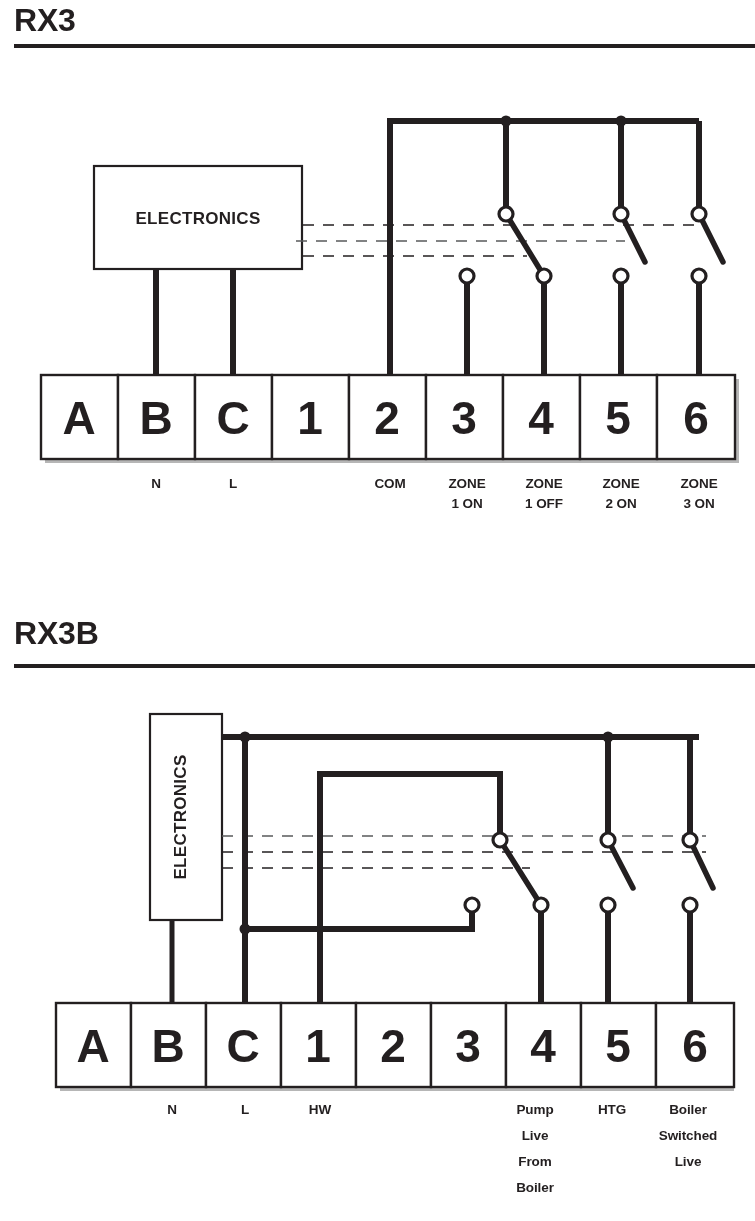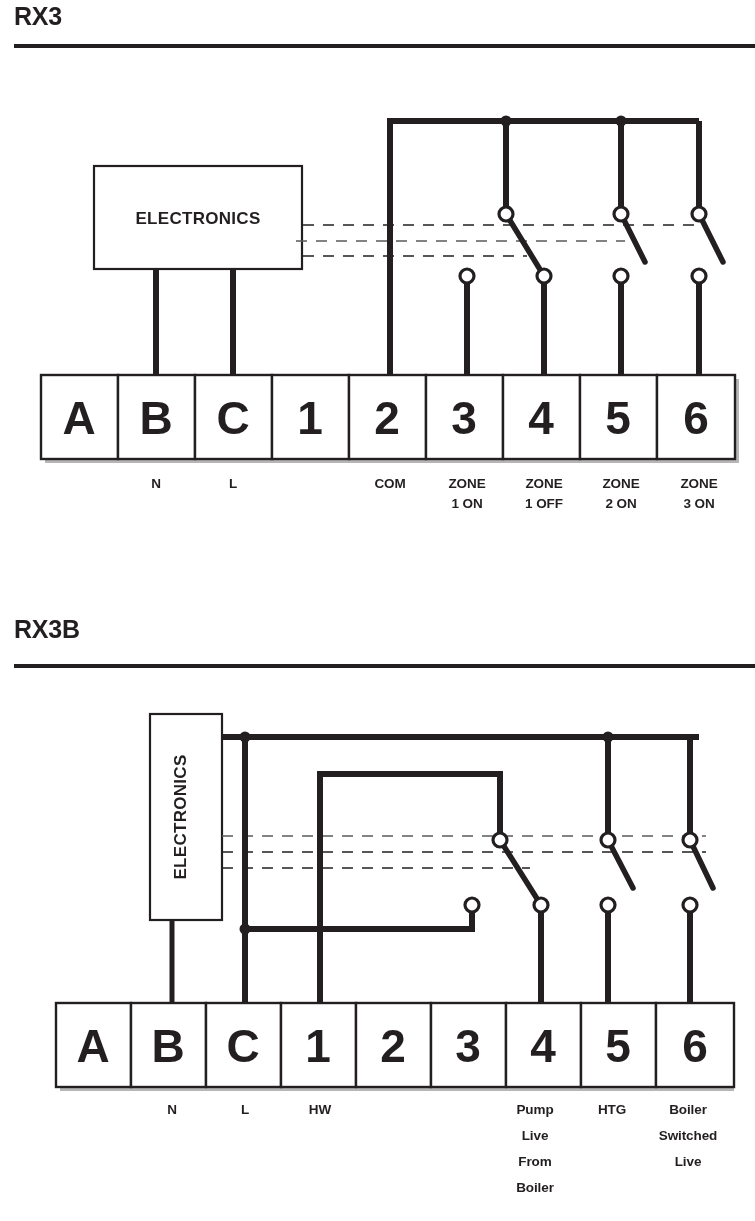--- a/index.html
+++ b/index.html
@@ -1,21 +1,21 @@
 <!DOCTYPE html>
 <html><head>
 <meta charset="utf-8">
 <style>
   html,body{margin:0;padding:0;background:#ffffff;}
   body{width:755px;height:1221px;position:relative;
        font-family:"Liberation Sans",sans-serif;color:#231f20;}
   .diagram{position:absolute;left:0;width:755px;}
   #rx3{top:0;height:600px;}
   #rx3b{top:600px;height:621px;}
-  .title{position:absolute;font-weight:bold;font-size:25px;letter-spacing:-0.2px;
+  .title{position:absolute;font-weight:bold;font-size:32px;letter-spacing:-0.2px;
          color:#231f20;line-height:1;}
   svg{position:absolute;left:0;top:0;overflow:visible;}
   text{font-family:"Liberation Sans",sans-serif;fill:#231f20;}
   .term-num{font-size:46px;font-weight:bold;text-anchor:middle;}
   .sub-lbl{font-size:13.5px;font-weight:bold;text-anchor:middle;letter-spacing:-0.1px;}
   .elec-lbl{font-size:17px;font-weight:bold;text-anchor:middle;letter-spacing:0.3px;}
 </style>
 </head>
 <body>
 

